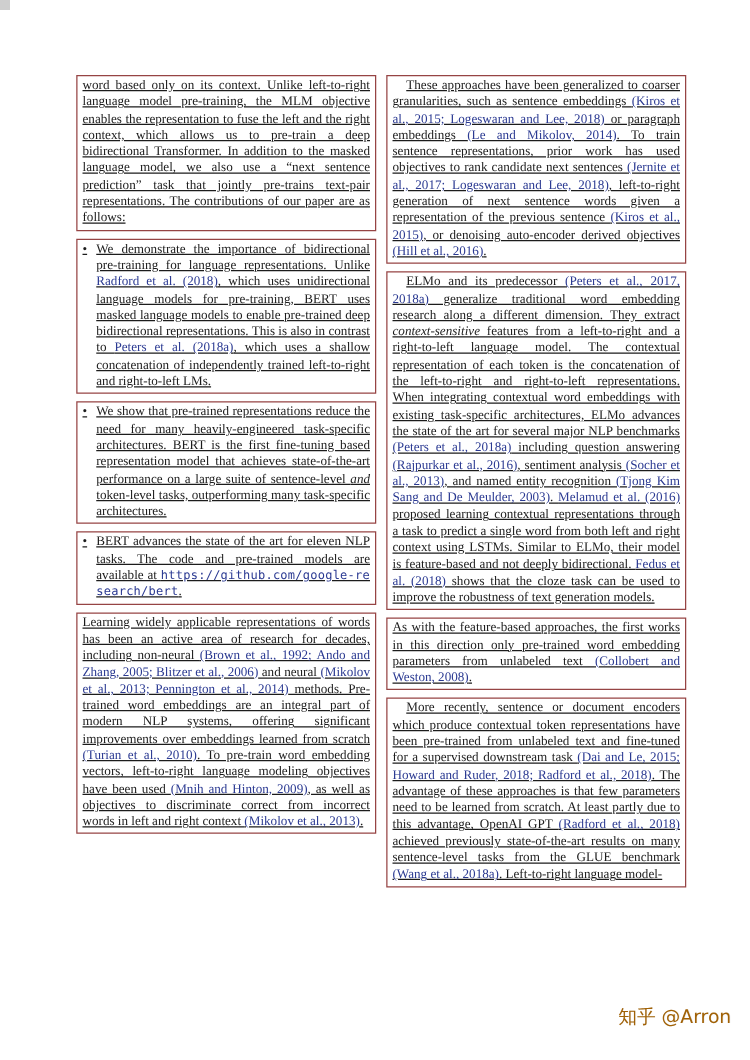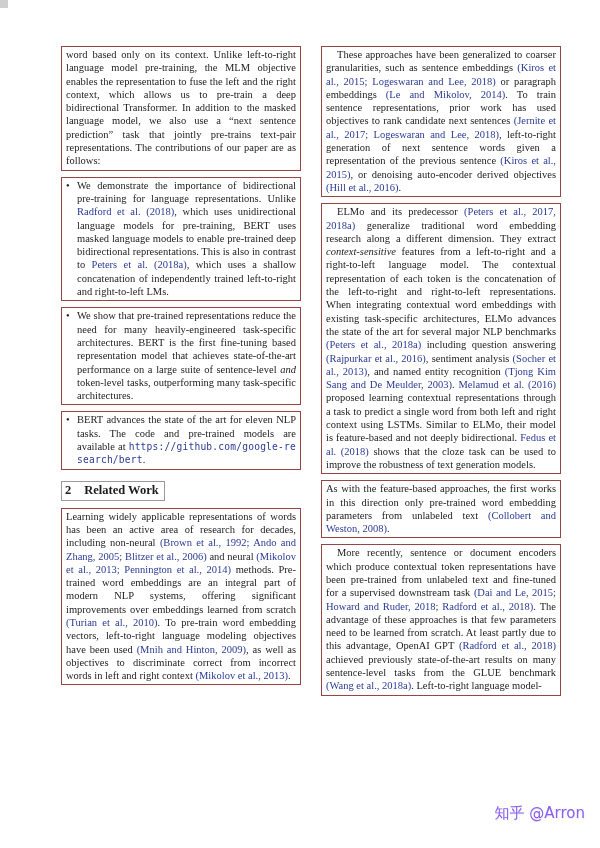--- a/index.html
+++ b/index.html
@@ -8,22 +8,22 @@
     width:600px;height:848px;
     background:#ffffff;
     overflow:hidden;
     font-family:"Liberation Serif","DejaVu Serif",serif;
     color:#1c1c1c;
   }
   .corner-mark{
     position:absolute;top:0;left:0;width:8px;height:8px;background:#cfcfcf;
   }
   .cols{
-    position:absolute;top:46px;left:61px;
-    display:flex;gap:20px;
+    position:absolute;top:60px;left:61px;
+    display:flex;gap:8px;text-decoration:underline;
   }
   .col{width:240px;display:flex;flex-direction:column;align-items:flex-start;}
   .block{
     box-sizing:border-box;
     width:100%;
     border:1px solid #964444;
     padding:1px 4px 2px 4px;
     margin-bottom:6px;
     font-size:10.5px;line-height:13.3px;
     text-align:justify;
@@ -49,21 +49,21 @@
   .cite{color:#2b3a92;}
   .it{font-style:italic;}
   .mono{
     font-family:"DejaVu Sans Mono","Liberation Mono",monospace;
     color:#2b3a92;font-size:9.6px;letter-spacing:0.2px;
     word-break:break-all;
   }
   .watermark{
     position:absolute;right:15px;bottom:25px;
     font-family:"DejaVu Sans","Liberation Sans",sans-serif;
-    font-size:15px;color:#8b5cf6;
+    font-size:15px;color:#a16207;
     text-shadow:0.5px 0.5px 0 #efefef;
   }
 </style>
 </head>
 <body>
 
 <div class="page">
   <div class="corner-mark"></div>
 
   <div class="cols">
@@ -82,21 +82,20 @@
             <span class="marker">•</span>
             <div class="btext"><span>We show that pre-trained representations reduce the need for many heavily-engineered task-specific architectures. BERT is the first fine-tuning based representation model that achieves state-of-the-art performance on a large suite of sentence-level </span><span class="it">and</span><span> token-level tasks, outperforming many task-specific architectures.</span></div>
           </div>
         </div>
         <div class="block bullet">
           <div class="bul">
             <span class="marker">•</span>
             <div class="btext"><span>BERT advances the state of the art for eleven NLP tasks. The code and pre-trained models are available at </span><span class="mono">https://github.com/google-research/bert</span><span>.</span></div>
           </div>
         </div>
-        <div class="block heading h1"><span class="num">2</span><span>Related Work</span></div>
         <div class="block para">
           <div class="ptext"><span>Learning widely applicable representations of words has been an active area of research for decades, including non-neural </span><span class="cite">(Brown et al., 1992; Ando and Zhang, 2005; Blitzer et al., 2006)</span><span> and neural </span><span class="cite">(Mikolov et al., 2013; Pennington et al., 2014)</span><span> methods.  Pre-trained word embeddings are an integral part of modern NLP systems, offering significant improvements over embeddings learned from scratch </span><span class="cite">(Turian et al., 2010)</span><span>. To pre-train word embedding vectors, left-to-right language modeling objectives have been used </span><span class="cite">(Mnih and Hinton, 2009)</span><span>, as well as objectives to discriminate correct from incorrect words in left and right context </span><span class="cite">(Mikolov et al., 2013)</span><span>.</span></div>
         </div>
       </div>
     <div class="col" id="col-right">
         <div class="block para indent">
           <div class="ptext"><span>These approaches have been generalized to coarser granularities, such as sentence embeddings </span><span class="cite">(Kiros et al., 2015; Logeswaran and Lee, 2018)</span><span> or paragraph embeddings </span><span class="cite">(Le and Mikolov, 2014)</span><span>.  To train sentence representations, prior work has used objectives to rank candidate next sentences </span><span class="cite">(Jernite et al., 2017; Logeswaran and Lee, 2018)</span><span>, left-to-right generation of next sentence words given a representation of the previous sentence </span><span class="cite">(Kiros et al., 2015)</span><span>, or denoising auto-encoder derived objectives </span><span class="cite">(Hill et al., 2016)</span><span>.</span></div>
         </div>
         <div class="block para indent">
           <div class="ptext"><span>ELMo and its predecessor </span><span class="cite">(Peters et al., 2017, 2018a)</span><span> generalize traditional word embedding research along a different dimension.  They extract </span><span class="it">context-sensitive</span><span> features from a left-to-right and a right-to-left language model. The contextual representation of each token is the concatenation of the left-to-right and right-to-left representations. When integrating contextual word embeddings with existing task-specific architectures, ELMo advances the state of the art for several major NLP benchmarks </span><span class="cite">(Peters et al., 2018a)</span><span> including question answering </span><span class="cite">(Rajpurkar et al., 2016)</span><span>, sentiment analysis </span><span class="cite">(Socher et al., 2013)</span><span>, and named entity recognition </span><span class="cite">(Tjong Kim Sang and De Meulder, 2003)</span><span>. </span><span class="cite">Melamud et al. (2016)</span><span> proposed learning contextual representations through a task to predict a single word from both left and right context using LSTMs. Similar to ELMo, their model is feature-based and not deeply bidirectional. </span><span class="cite">Fedus et al. (2018)</span><span> shows that the cloze task can be used to improve the robustness of text generation models.</span></div>

